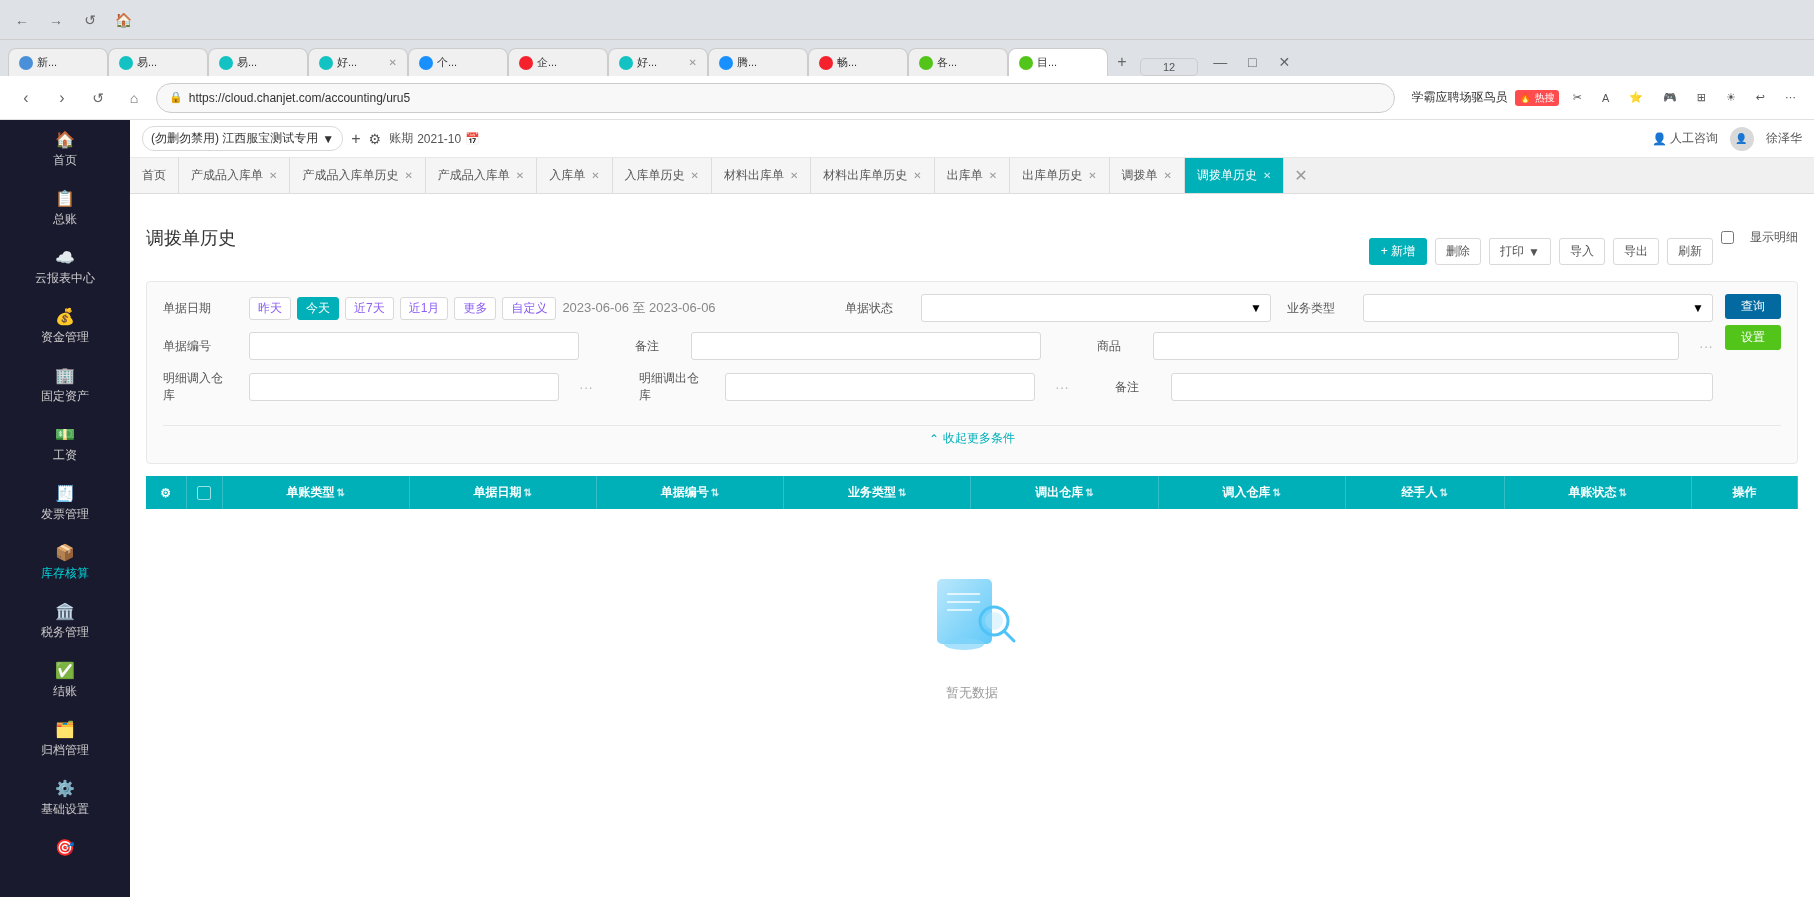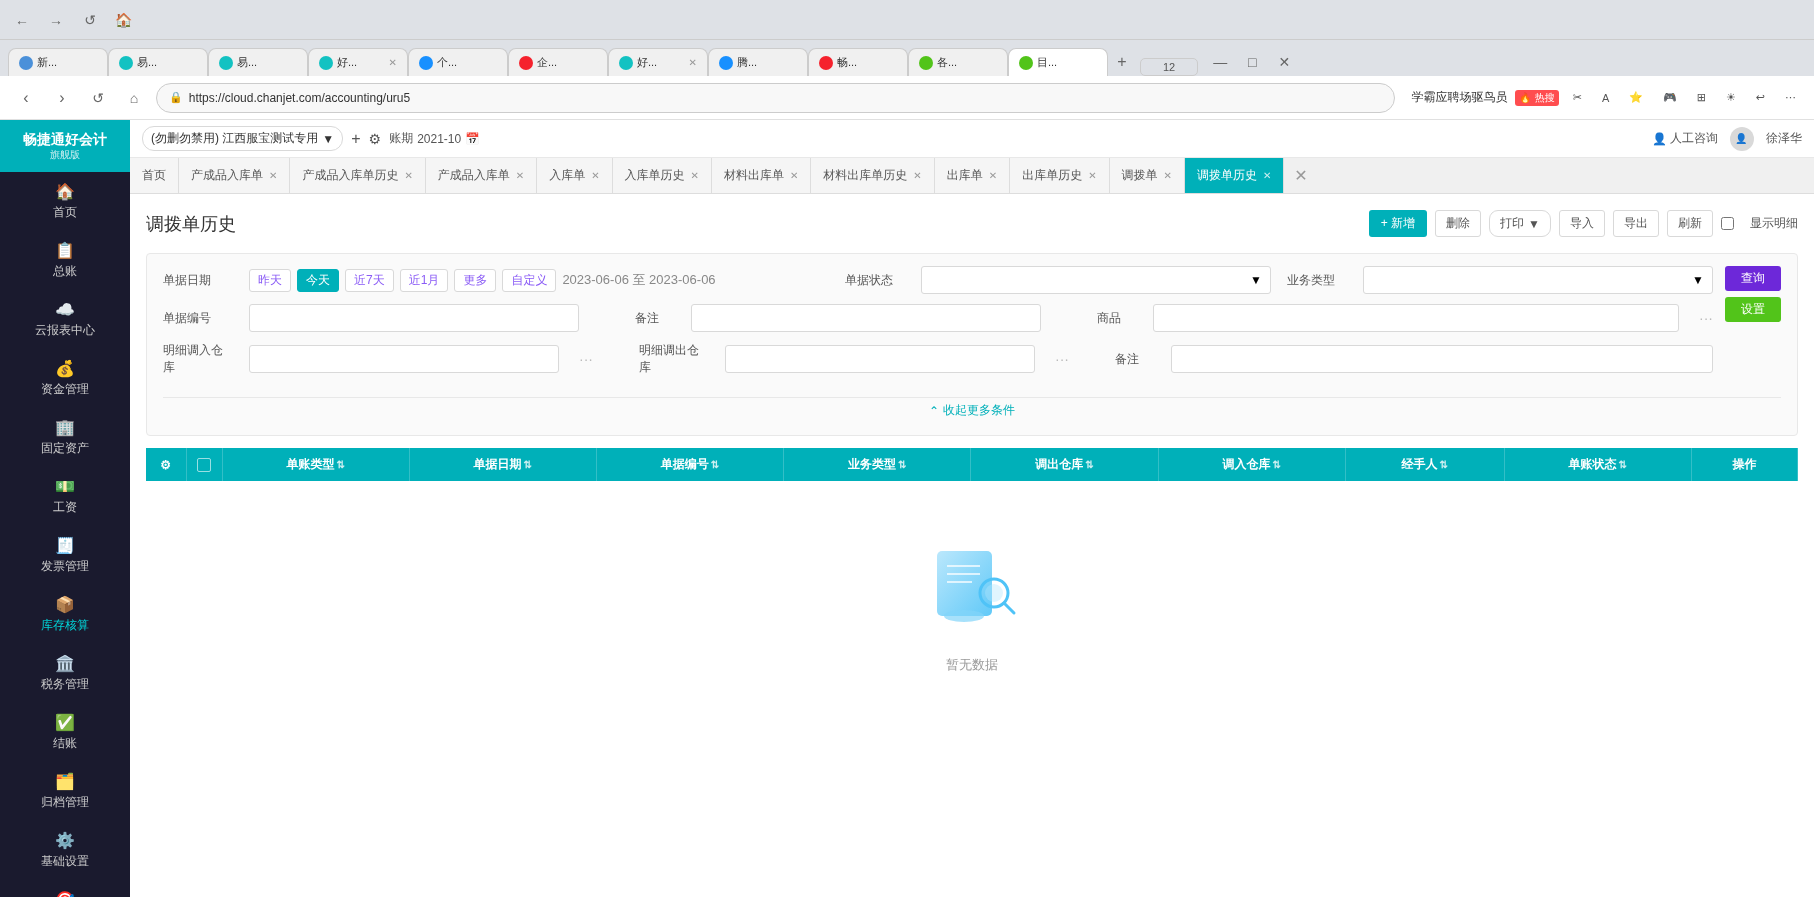--- a/index.html
+++ b/index.html
@@ -48,37 +48,37 @@
     .tab-bar::-webkit-scrollbar { height: 0; }
     .page-tab { display: flex; align-items: center; height: 36px; padding: 0 12px; font-size: 12px; color: #555; cursor: pointer; white-space: nowrap; border-right: 1px solid #ddd; gap: 4px; background: #f5f5f5; }
     .page-tab.active { background: #00b0b9; color: #fff; }
     .page-tab .tab-x { color: #999; font-size: 10px; margin-left: 2px; }
     .page-tab.active .tab-x { color: rgba(255,255,255,0.8); }
 
     
     .page-content { flex: 1; background: #fff; margin: 0; overflow-y: auto; padding: 16px; }
     .page-title { font-size: 18px; color: #333; font-weight: 500; margin-bottom: 16px; display: flex; align-items: center; justify-content: space-between; }
     .page-actions { display: flex; align-items: center; gap: 8px; }
-    .action-btn { display: flex; align-items: center; gap: 4px; padding: 4px 10px; font-size: 12px; color: #555; cursor: pointer; border: none; background: transparent; }
+    .action-btn { display: flex; align-items: center; gap: 4px; padding: 4px 10px; font-size: 12px; color: #555; cursor: pointer; border: none; background: transparent; margin-top: 28px; }
 
     
     .filter-area { border: 1px solid #e8e8e8; border-radius: 4px; padding: 12px 16px; margin-bottom: 12px; background: #fafafa; }
     .filter-row { display: flex; align-items: center; margin-bottom: 10px; gap: 16px; }
     .filter-row:last-child { margin-bottom: 13px; }
     .filter-label { color: #555; font-size: 12px; width: 70px; flex-shrink: 0; }
     .filter-value { display: flex; align-items: center; gap: 6px; flex: 1; }
     .date-btn { padding: 2px 8px; font-size: 12px; border-radius: 3px; cursor: pointer; color: #8b5cf6; border: 1px solid #d9d9d9; background: #fff; }
     .date-btn.active { background: #00b0b9; color: #fff; border-color: #00b0b9; }
     .date-range { font-size: 13px; color: #888; }
     .filter-input { height: 28px; border: 1px solid #d9d9d9; border-radius: 3px; padding: 0 8px; font-size: 12px; width: 200px; }
     .filter-select { height: 28px; border: 1px solid #d9d9d9; border-radius: 3px; padding: 0 8px; font-size: 12px; width: 320px; display: flex; align-items: center; justify-content: space-between; background: #fff; cursor: pointer; }
     .filter-select-wide { width: 500px; }
 
     
-    .search-btn { padding: 4px 16px; background: #6d28d9; color: #fff; border: none; border-radius: 3px; font-size: 12px; cursor: pointer; }
+    .search-btn { padding: 4px 16px; background: #0369a1; color: #fff; border: none; border-radius: 3px; font-size: 12px; cursor: pointer; }
     .settings-btn { padding: 4px 16px; background: #52c41a; color: #fff; border: none; border-radius: 3px; font-size: 12px; cursor: pointer; }
 
     
     .data-table { width: 100%; border-collapse: collapse; }
     .data-table th { background: #00b0b9; color: #fff; font-size: 12px; padding: 8px 10px; text-align: center; border-right: 1px solid rgba(255,255,255,0.2); white-space: nowrap; }
     .data-table th.settings-col { width: 40px; }
     .data-table th.check-col { width: 36px; }
     .th-sort { display: flex; align-items: center; justify-content: center; gap: 2px; cursor: pointer; }
     .sort-icon { font-size: 10px; color: rgba(255,255,255,0.8); }
     .checkbox-header { width: 14px; height: 14px; border: 1px solid rgba(255,255,255,0.6); border-radius: 2px; background: transparent; }
@@ -177,24 +177,20 @@
     <span class="browser-action-btn">⊞</span>
     <span class="browser-action-btn">☀</span>
     <span class="browser-action-btn">↩</span>
     <span class="browser-action-btn">⋯</span>
   </div>
 </div>
 
 <div class="app-container">
 
   <div class="sidebar">
-    <div class="sidebar-logo">
-      <div class="sidebar-logo-text">畅捷通好会计</div>
-      <div class="sidebar-logo-sub">旗舰版</div>
-    </div>
     <div class="sidebar-item">
       <span class="icon">🏠</span>
       <span>首页</span>
     </div>
     <div class="sidebar-item">
       <span class="icon">📋</span>
       <span>总账</span>
     </div>
     <div class="sidebar-item">
       <span class="icon">☁️</span>
@@ -320,21 +316,21 @@
       <div style="padding:0 10px;cursor:pointer;color:#999;font-size:16px;flex-shrink:0;">✕</div>
     </div>
 
     <div class="page-content">
 
       <div class="page-title">
         <span>调拨单历史</span>
         <div class="page-actions">
           <button class="action-btn" style="background:#00b0b9;color:#fff;border-radius:3px;border:none;padding:5px 12px;font-size:12px;cursor:pointer;">+ 新增</button>
           <button class="action-btn" style="border:1px solid #d9d9d9;border-radius:3px;background:#fff;padding:4px 10px;">删除</button>
-          <button class="action-btn" style="border:1px solid #d9d9d9;border-radius:9px;background:#fff;padding:4px 10px;">
+          <button class="action-btn" style="border:1px solid #d9d9d9;border-radius:2px;background:#fff;padding:4px 10px;">
             <span>打印</span>
             <span>▼</span>
           </button>
           <button class="action-btn" style="border:1px solid #d9d9d9;border-radius:3px;background:#fff;padding:4px 10px;">导入</button>
           <button class="action-btn" style="border:1px solid #d9d9d9;border-radius:3px;background:#fff;padding:4px 10px;">导出</button>
           <button class="action-btn" style="border:1px solid #d9d9d9;border-radius:3px;background:#fff;padding:4px 10px;">刷新</button>
           <label style="display:flex;align-items:center;gap:16px;font-size:12px;color:#555;cursor:pointer;">
             <input type="checkbox" style="cursor: pointer;">
             <span>显示明细</span>
           </label>

